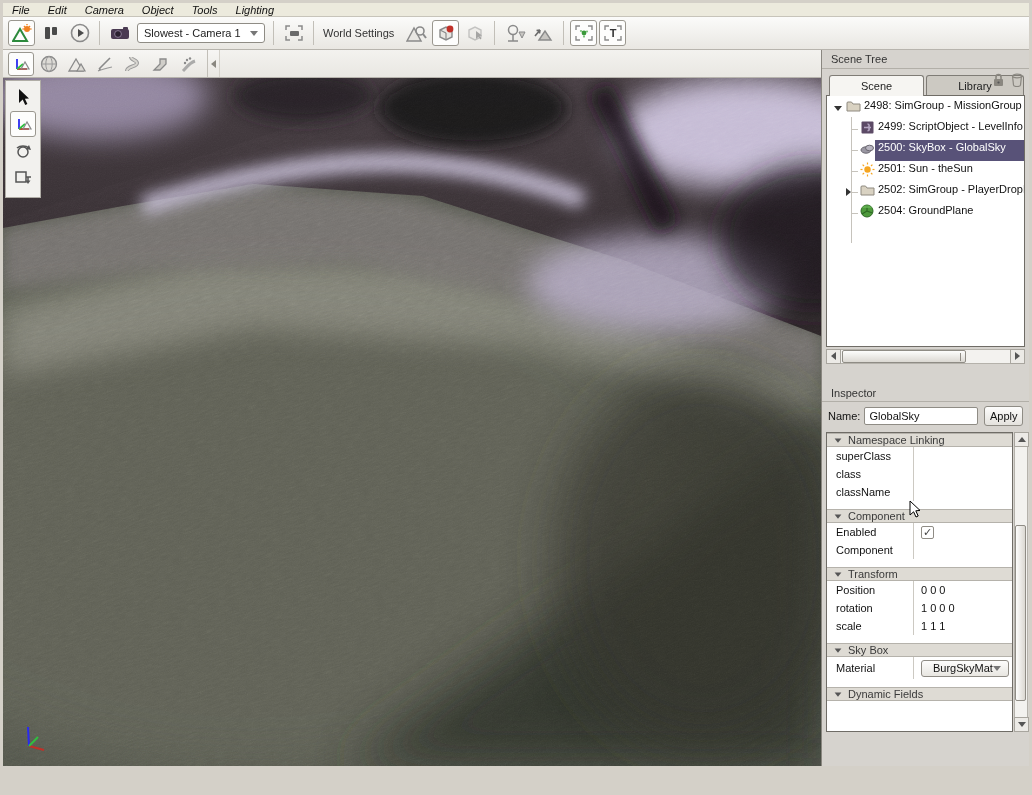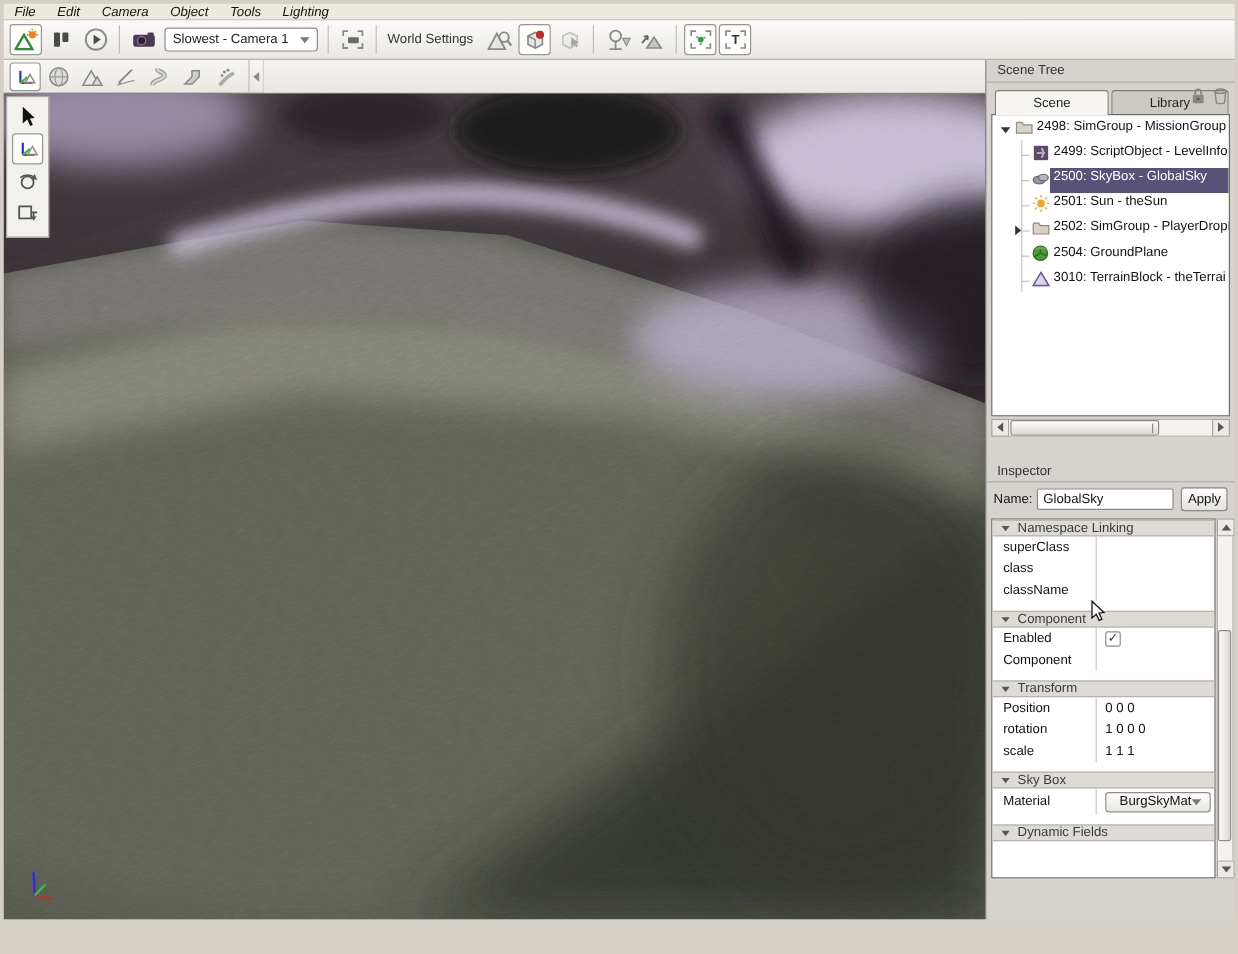--- a/index.html
+++ b/index.html
@@ -452,28 +452,20 @@
         <div class="tree-row d1">
           <span class="tree-icon">
               <svg width="14" height="14">
                 <circle cx="7" cy="7" r="6" fill="#4e9a3c" stroke="#2e6a24" stroke-width="1"></circle>
                 <path d="M7,1 L7,7 L12.5,9 M7,7 L2,10" stroke="#2e6a24" stroke-width="1.2" fill="none"></path>
                 <path d="M2,4 a6,6 0 0 1 10,0" fill="#6ab858" opacity="0.7"></path>
               </svg>
             </span>
           <span class="tree-label">2504: GroundPlane</span>
         </div>
-        <div class="tree-row d1">
-          <span class="tree-icon">
-              <svg width="15" height="13">
-                <polygon points="7.5,1 14,12 1,12" fill="#ddd6ee" stroke="#6a5a9a" stroke-width="1.3"></polygon>
-              </svg>
-            </span>
-          <span class="tree-label">3010: TerrainBlock - theTerrai</span>
-        </div>
       </div>
 
       <div class="hscroll">
         <div class="sb-btn">
             <span class="tri-l"></span>
           </div>
         <div class="sb-track-h">
             <div class="sb-thumb-h"></div>
           </div>
         <div class="sb-btn">

